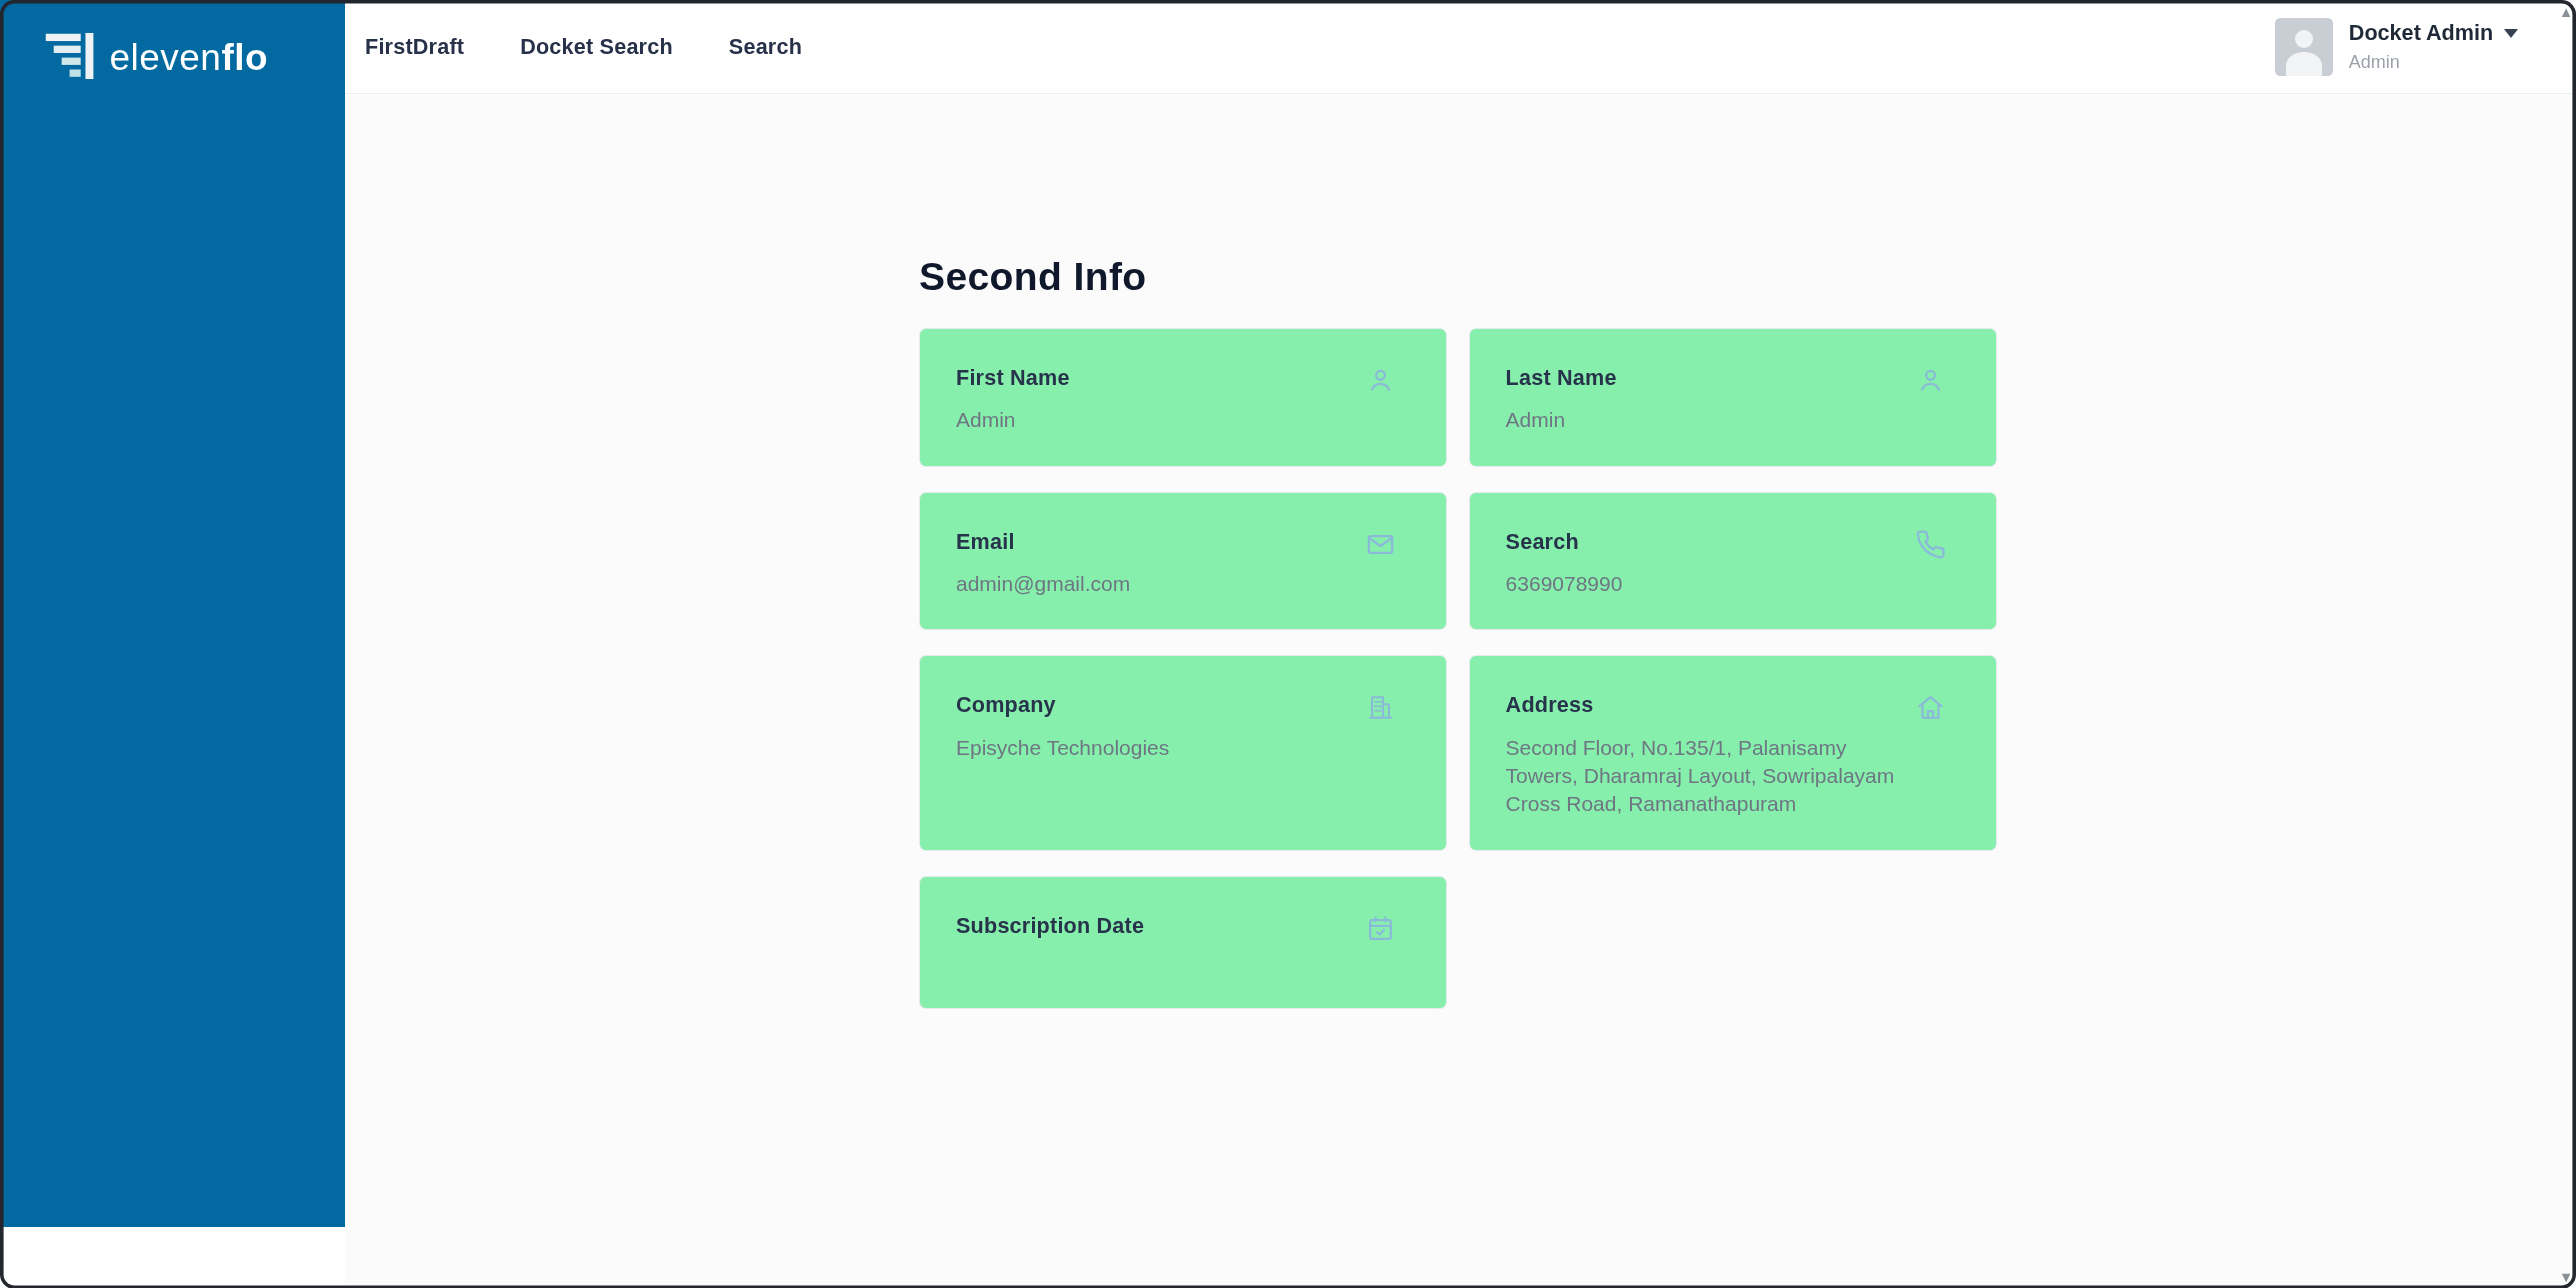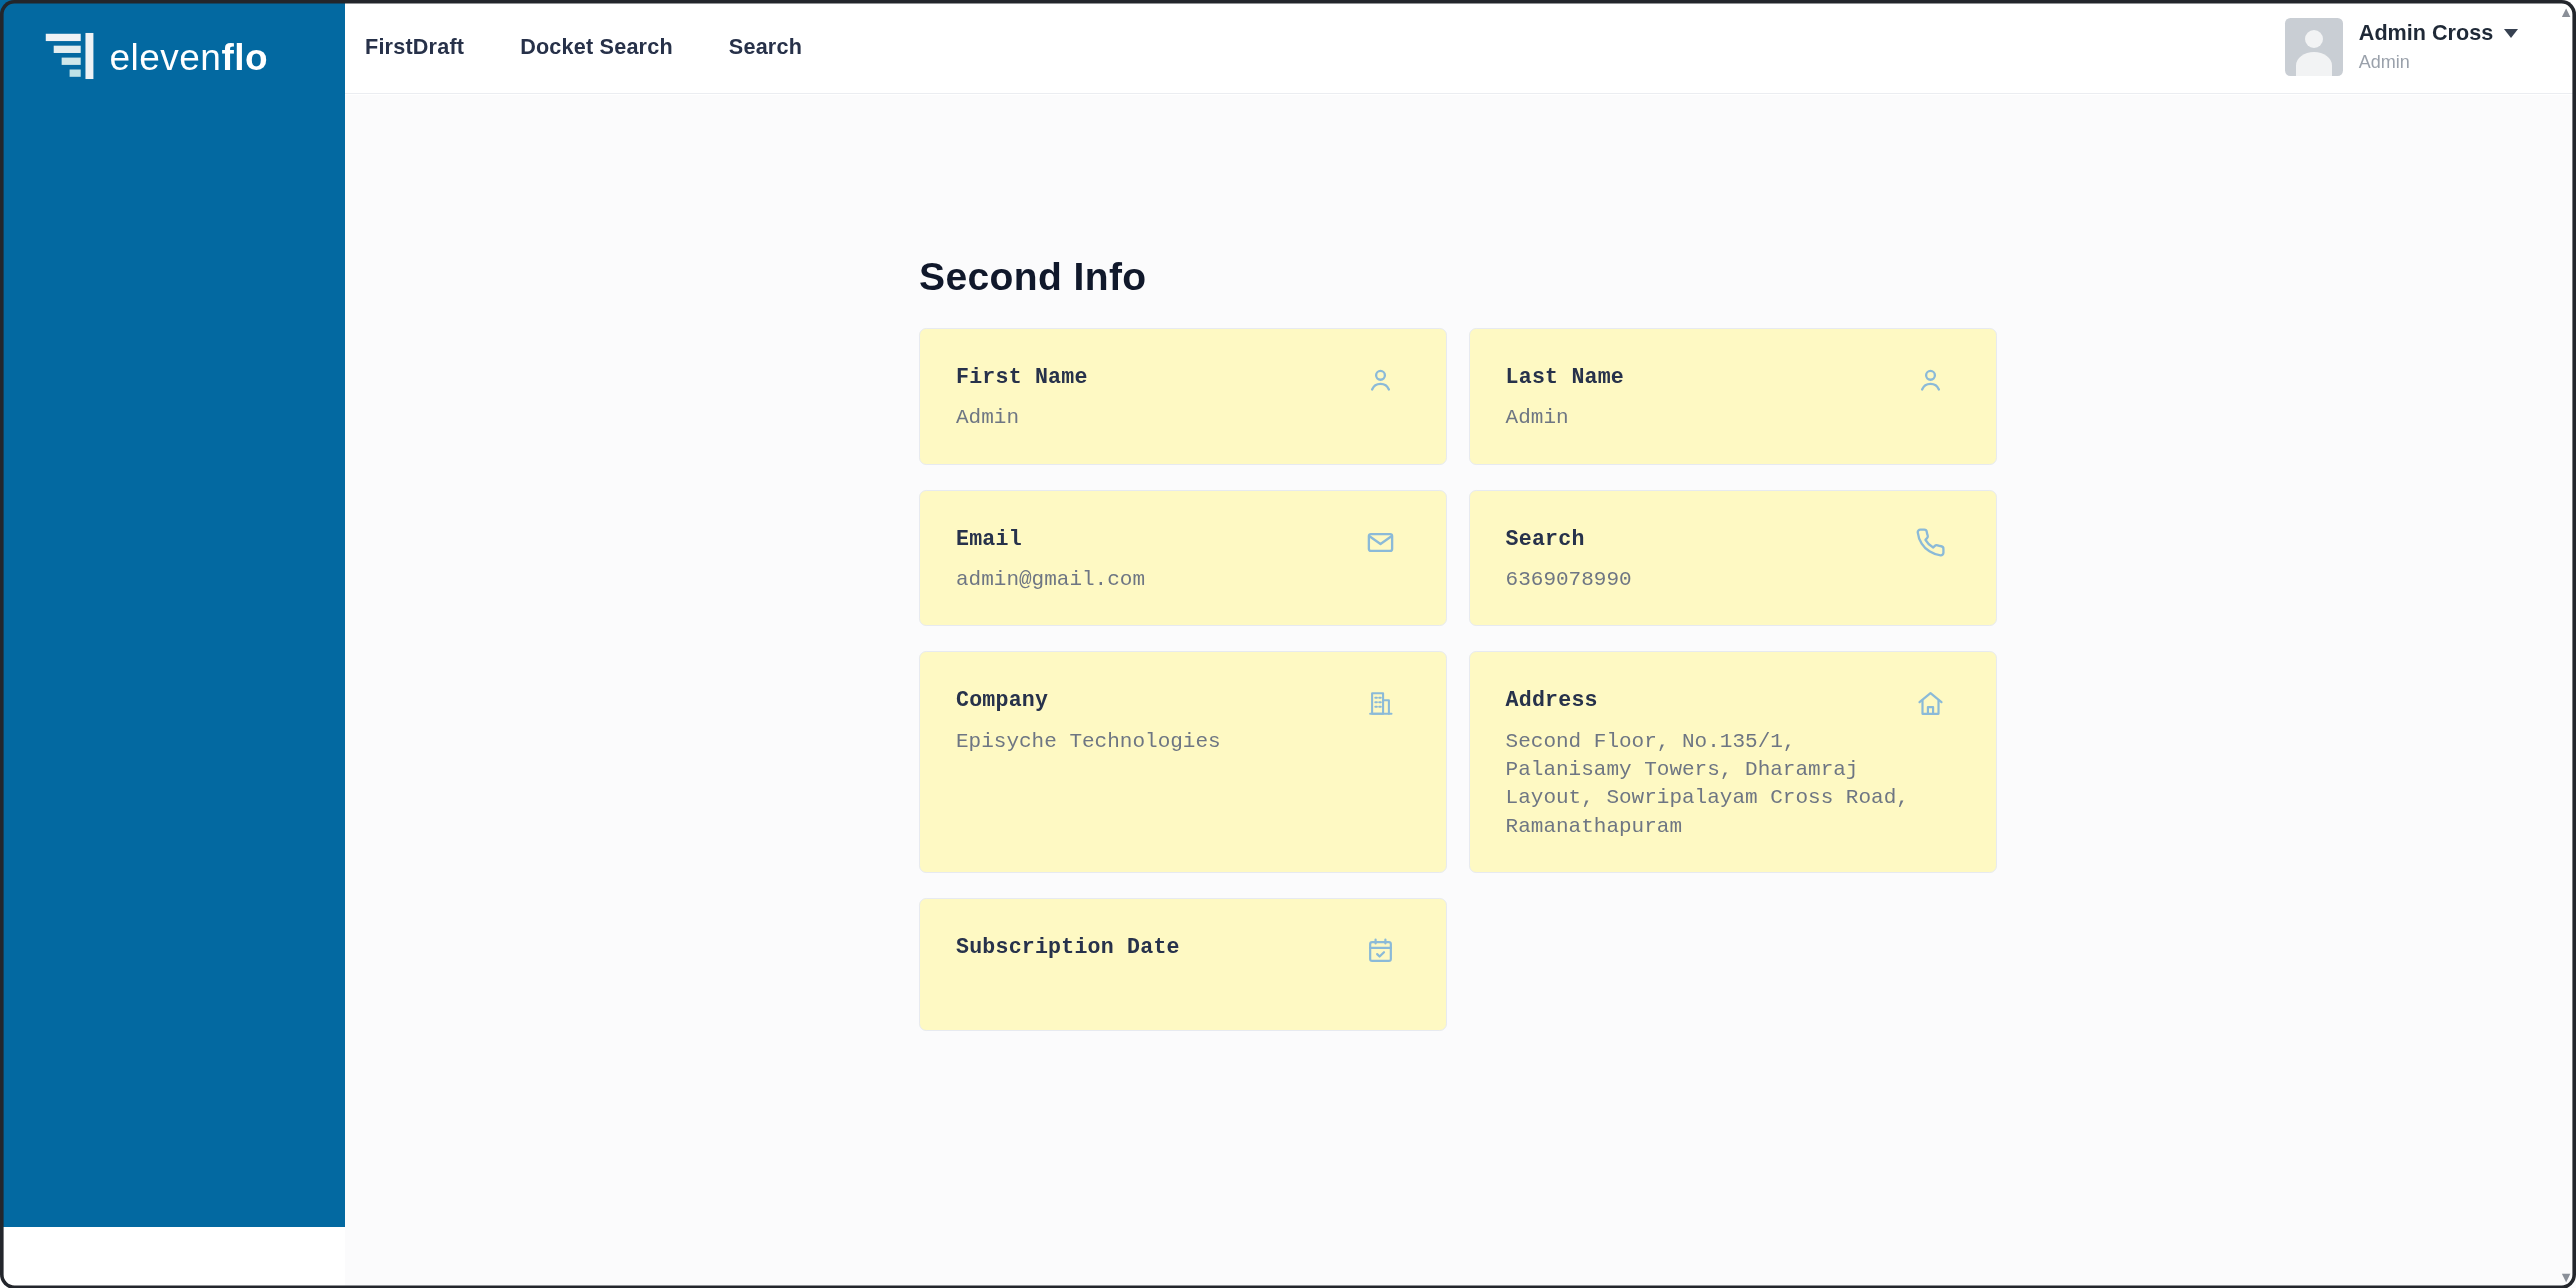--- a/index.html
+++ b/index.html
@@ -72,27 +72,26 @@
   .page-title {
     font-size:39px; font-weight:700; color:#10182b; letter-spacing:0.4px;
   }
   .grid {
     margin-top:29px;
     display:grid;
     grid-template-columns:528px 528px;
     column-gap:21.6px; row-gap:25px;
   }
   .card {
-    background:#fef9c3;
+    background:#86efac;
     border:0.9px solid #e7eaf0;
     border-radius:7.2px;
     padding:36px 40px 31px 36px;
     position:relative;
     min-height:128px;
-    font-family:Liberation Mono, monospace;
   }
   .card-tall { min-height:196px; }
   .card-sub  { min-height:133px; }
   .card .label { font-size:21.6px; font-weight:700; color:#27324b; letter-spacing:0.2px; }
   .card .value { margin-top:15.3px; font-size:21px; color:#6e7683; line-height:1.35; max-width:407px; }
   .card .icon { position:absolute; top:36px; right:50px; width:31px; height:31px; }
   .icon svg { width:31px; height:31px; display:block; }
 
   
   .scrollbar {
@@ -133,21 +132,21 @@
     <div class="nav-item">Search</div>
   </div>
 
   <div class="user-area">
     <div class="avatar">
       <div class="head"></div>
       <div class="body"></div>
     </div>
     <div class="user-meta">
       <div class="user-name-row">
-        <span class="user-name">Admin Cross</span>
+        <span class="user-name">Docket Admin</span>
         <span class="caret"></span>
       </div>
       <span class="user-role">Admin</span>
     </div>
   </div>
 </div>
 
 <div class="content">
   <div class="inner">
     <div class="page-title">Second Info</div>

